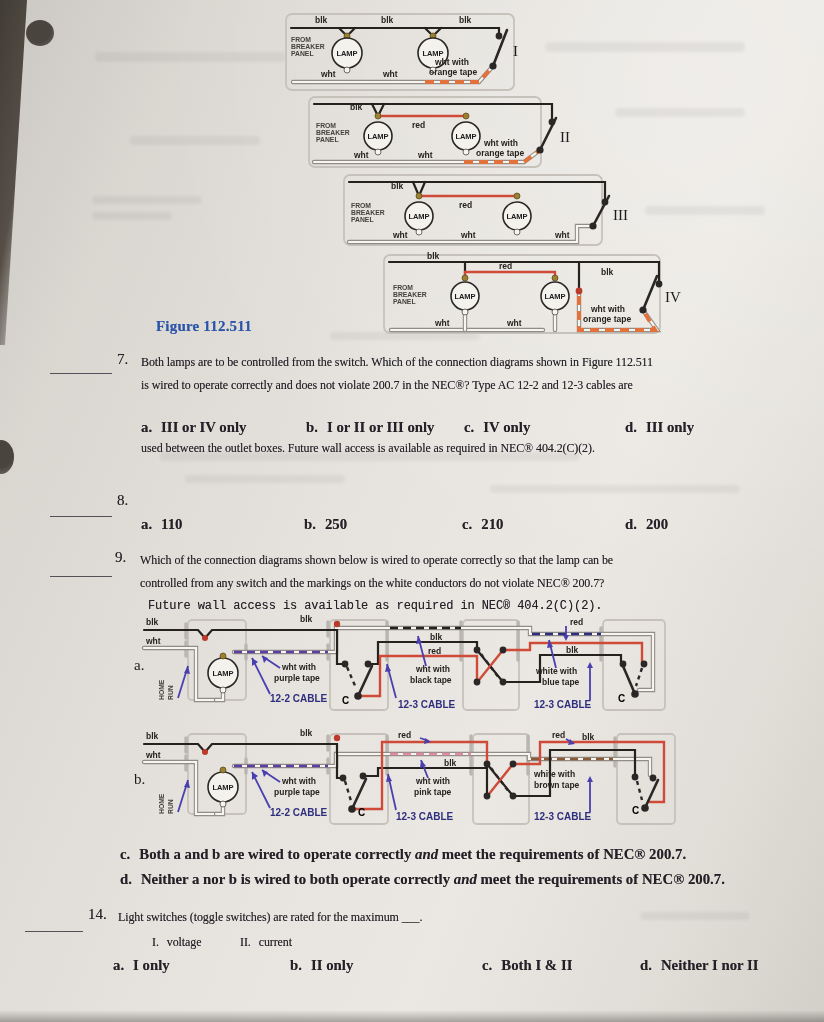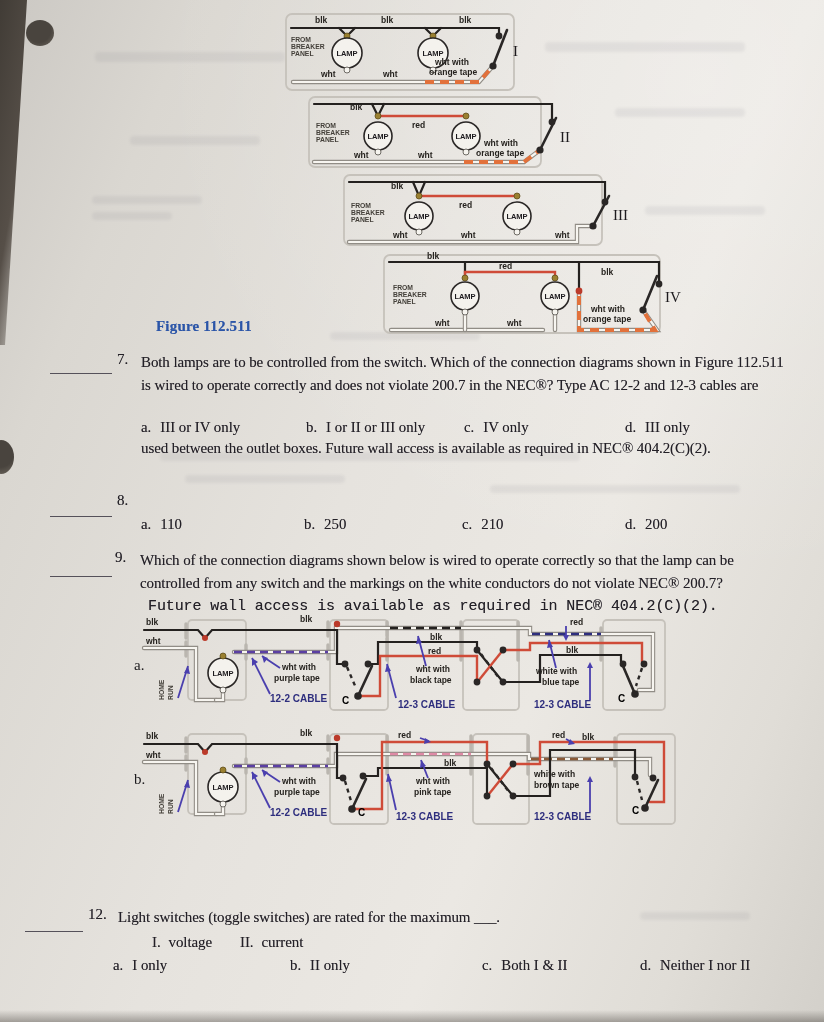--- a/index.html
+++ b/index.html
@@ -9,24 +9,24 @@
       linear-gradient(112deg,#cbc8c3 0%,#dad7d1 16%,#e6e3de 44%,#ebe8e3 66%,#e0ddd7 86%,#d3d0ca 100%);
     font-family:"Liberation Serif",serif;color:#232027;}
   .page::after{content:"";position:absolute;left:0;bottom:0;width:100%;height:12px;
     background:linear-gradient(to top,rgba(52,47,42,.38),rgba(52,47,42,0));}
   .edge{position:absolute;left:0;top:0;width:34px;height:345px;
     background:linear-gradient(100deg,#413c36 0%,#564f48 50%,rgba(86,79,72,0) 85%);
     clip-path:polygon(0 0,27px 0,5px 100%,0 100%);}
   .hole{position:absolute;border-radius:50%;background:radial-gradient(circle at 45% 40%,#49443e 55%,#5f5951 80%,#6d6760 100%);filter:blur(.4px);}
   .smudge{position:absolute;background:#6a6875;opacity:.09;border-radius:4px;filter:blur(1.6px);}
   .abs{position:absolute;}
-  .qline{white-space:nowrap;font-size:15px;line-height:23px;letter-spacing:-0.1px;text-shadow:0 0 .4px rgba(35,32,39,.45);}
+  .qline{white-space:nowrap;font-size:12px;line-height:23px;letter-spacing:-0.1px;text-shadow:0 0 .4px rgba(35,32,39,.45);}
   .qnum{font-size:15px;text-shadow:0 0 .4px rgba(35,32,39,.45);}
   .blankline{border-bottom:1.4px solid #55515a;height:13px;}
-  .opt{position:absolute;white-space:nowrap;font-size:14.8px;text-shadow:0 0 .4px rgba(35,32,39,.45);}
+  .opt{position:absolute;white-space:nowrap;font-size:14.8px;text-shadow:0 0 .4px rgba(35,32,39,.45);font-weight:bold;}
   .opt .l{margin-right:9px;}
   .caption{font-weight:bold;font-size:15px;color:#2b55a8;letter-spacing:.2px;text-shadow:0 0 .5px rgba(43,85,168,.5);}
   .it{font-style:italic;}
   svg text{text-shadow:none;}
   .lbl{font:bold 8.5px "Liberation Sans",sans-serif;fill:#26231f;}
   .lbl7{font:bold 6.8px "Liberation Sans",sans-serif;fill:#44403a;}
   .lblc{font:bold 10px "Liberation Sans",sans-serif;fill:#2e2e7e;}
   .rom{font:15px "Liberation Serif",serif;fill:#1d1b1e;}
   .lamptxt{font:bold 7.5px "Liberation Sans",sans-serif;fill:#1d1b1e;text-anchor:middle;}
   .blkw{stroke:#24211f;stroke-width:2.2;fill:none;stroke-linecap:round;}
@@ -434,23 +434,25 @@
     <text class="lbl" x="284" y="69">pink tape</text>
     <text class="lblc" x="266" y="94">12-3 CABLE</text>
     <text class="lbl" x="422" y="12">red</text>
     <text class="lbl" x="452" y="14">blk</text>
     <text class="lbl" x="404" y="51">white with</text>
     <text class="lbl" x="404" y="62">brown tape</text>
     <text class="lblc" x="404" y="94">12-3 CABLE</text>
     <text class="lblC" style="font:bold 10px 'Liberation Sans',sans-serif" x="502" y="88">C</text>
   </svg>
 
+  <div class="opt" style="left:120px;top:846px;"><span class="l">c.</span><span>Both a and b are wired to operate correctly </span><span class="it">and</span><span> meet the requirements of NEC® 200.7.</span></div>
+  <div class="opt" style="left:120px;top:871px;"><span class="l">d.</span><span>Neither a nor b is wired to both operate correctly </span><span class="it">and</span><span> meet the requirements of NEC® 200.7.</span></div>
 
   <div class="abs blankline" style="left:25px;top:918px;width:58px;"></div>
-  <div class="abs qnum" style="left:88px;top:906px;">12.</div>
+  <div class="abs qnum" style="left:88px;top:906px;">14.</div>
   <div class="abs qline" style="left:118px;top:906px;">Light switches (toggle switches) are rated for the maximum ___.</div>
   <div class="abs qline" style="left:152px;top:931px;"><span class="l" style="margin-right:8px">I.</span><span>voltage</span></div>
   <div class="abs qline" style="left:240px;top:931px;"><span class="l" style="margin-right:8px">II.</span><span>current</span></div>
   <div class="opt" style="left:113px;top:957px;"><span class="l">a.</span><span>I only</span></div>
   <div class="opt" style="left:290px;top:957px;"><span class="l">b.</span><span>II only</span></div>
   <div class="opt" style="left:466px;top:957px;margin-left:16px;"><span class="l">c.</span><span>Both I &amp; II</span></div>
   <div class="opt" style="left:640px;top:957px;"><span class="l">d.</span><span>Neither I nor II</span></div>
 </div>
 
 </body></html>

